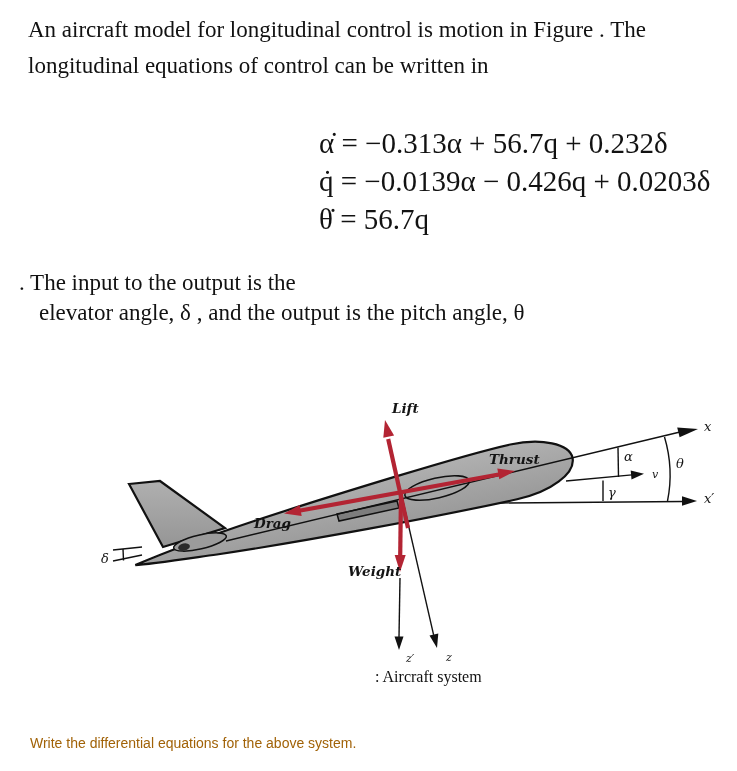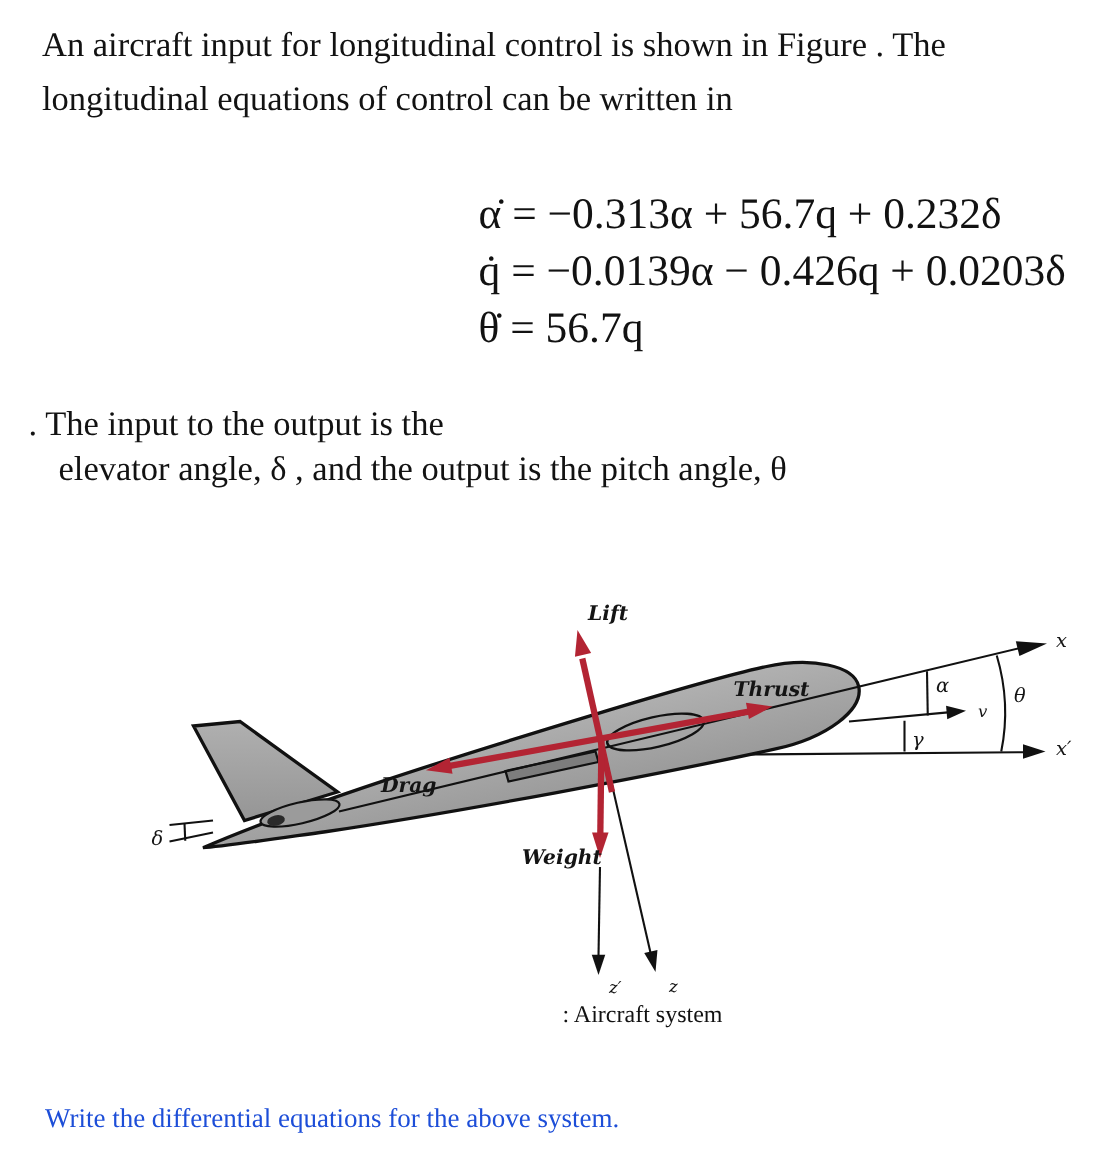--- a/index.html
+++ b/index.html
@@ -26,44 +26,44 @@
     font-size: 23px; line-height: 30px;
   }
   .description .line2 { margin-left: 20px; }
   .caption {
     left: 375px; top: 668px;
     font-size: 16px;
     white-space: nowrap;
   }
   .question {
     left: 30px; top: 735px;
-    font-family: Liberation Serif, serif;
-    font-size: 18px;
-    color: #1d4ed8;
+    font-family: Liberation Sans, sans-serif;
+    font-size: 14px;
+    color: #a16207;
     white-space: nowrap;
   }
   svg.figure { left: 0; top: 388px; }
   svg .outline { stroke: var(--outline, #111); }
   svg .thin-line { stroke: var(--outline, #111); stroke-width: 1.4; fill: none; }
   svg .axis-head { fill: var(--outline, #111); stroke: none; }
   svg .red-shaft { stroke: var(--arrow-red, #b32433); stroke-width: 4.2; fill: none; }
   svg .red-head { fill: var(--arrow-red, #b32433); stroke: none; }
   svg text {
     font-family: "DejaVu Serif", "Liberation Serif", serif;
     font-style: italic; fill: #141414;
   }
   svg .force-label { font-size: 13.5px; font-weight: bold; }
   svg .axis-label { font-size: 13px; }
   svg .small-label { font-size: 11px; }
 </style>
 </head>
 <body>
 
 <div class="abs intro">
-  <div>An aircraft input for longitudinal control is shown in Figure . The</div>
+  <div>An aircraft model for longitudinal control is motion in Figure . The</div>
   <div>longitudinal equations of control can be written in</div>
 </div>
 
 <div class="abs equations">
   <div>α̇ = −0.313α + 56.7q + 0.232δ</div>
   <div>q̇ = −0.0139α − 0.426q + 0.0203δ</div>
   <div>θ̇ = 56.7q</div>
 </div>
 
 <div class="abs description">

